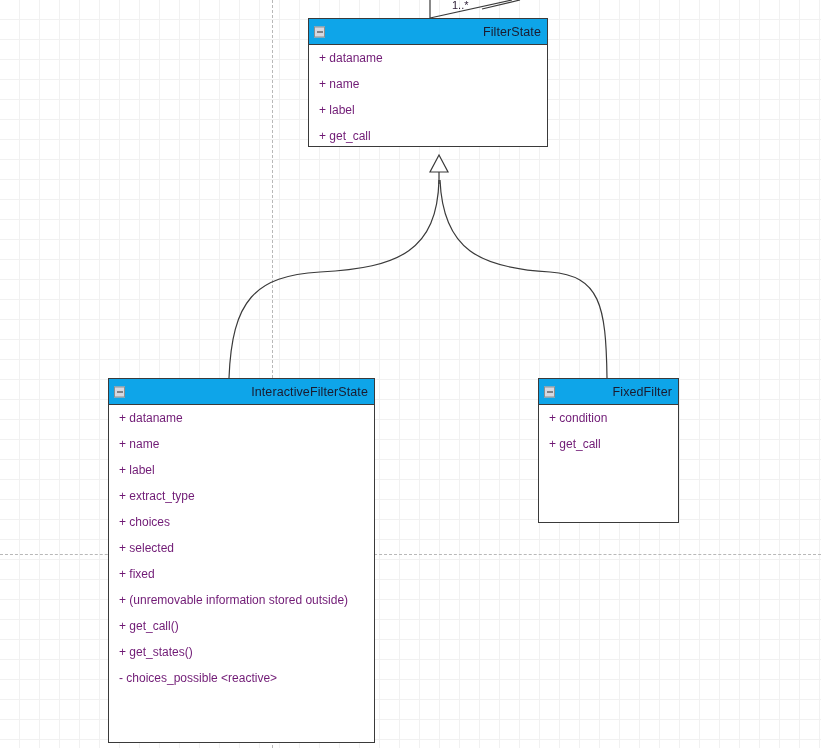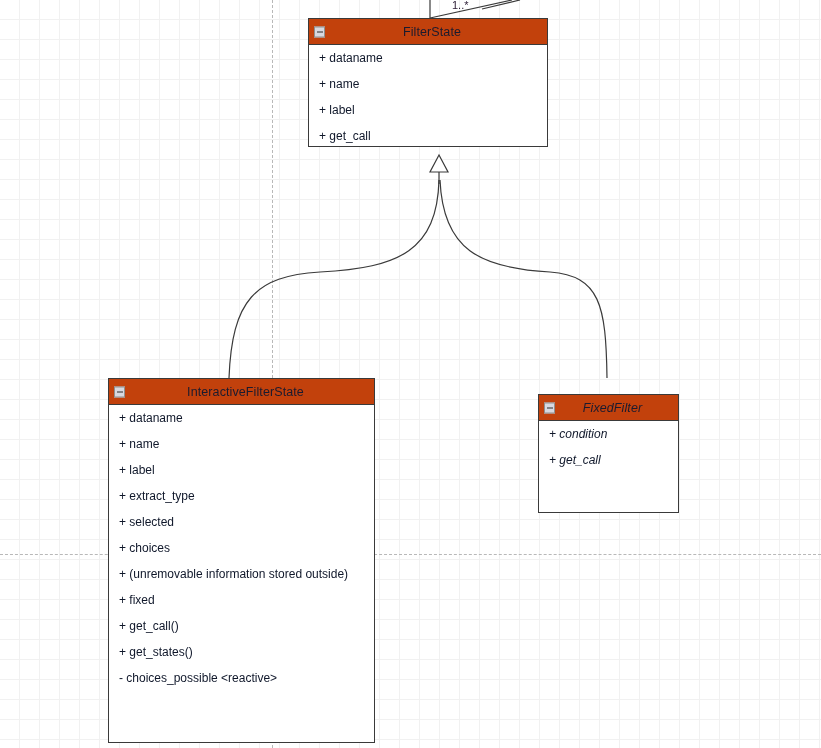--- a/index.html
+++ b/index.html
@@ -60,22 +60,22 @@
     background: #ffffff;
     border: 1px solid #3a3a3a;
     box-sizing: border-box;
   }
   .uml-header {
     position: relative;
     height: 25px;
     border-bottom: 1px solid #3a3a3a;
     display: flex;
     align-items: center;
-    justify-content: center;
-    background: #c2410c;
+    justify-content: flex-end;
+    background: #0ea5e9;
   }
   .uml-title {
     font-size: 12.5px;
     color: #1b1b2f;
     letter-spacing: 0.1px;
     padding-left: 14px;
     padding-right: 6px;
     white-space: nowrap;
   }
   .collapse-icon {
@@ -97,21 +97,21 @@
     display: block;
     width: 6px;
     height: 1px;
     background: #2a2a2a;
   }
   .uml-body {
     padding: 0;
   }
   .uml-member {
     font-size: 12px;
-    color: #0f172a;
+    color: #701a75;
     padding: 0 0 0 10px;
     height: 26px;
     line-height: 26px;
     white-space: nowrap;
     overflow: hidden;
   }
   .mult-label {
     position: absolute;
     font-size: 11px;
     color: #2a1b33;
@@ -159,31 +159,31 @@
   <div class="uml-class" style="left:108px; top:378px; width:267px; height:365px;">
     <div class="uml-header">
       <span class="collapse-icon"></span>
       <span class="uml-title">InteractiveFilterState</span>
     </div>
     <div class="uml-body">
       <div class="uml-member">+ dataname</div>
       <div class="uml-member">+ name</div>
       <div class="uml-member">+ label</div>
       <div class="uml-member">+ extract_type</div>
+      <div class="uml-member">+ choices</div>
       <div class="uml-member">+ selected</div>
-      <div class="uml-member">+ choices</div>
+      <div class="uml-member">+ fixed</div>
       <div class="uml-member">+ (unremovable information stored outside)</div>
-      <div class="uml-member">+ fixed</div>
       <div class="uml-member">+ get_call()</div>
       <div class="uml-member">+ get_states()</div>
       <div class="uml-member">- choices_possible &lt;reactive&gt;</div>
     </div>
   </div>
 
-  <div class="uml-class" style="left:538px; top:394px; width:141px; height:119px;font-style:italic;">
+  <div class="uml-class" style="left:538px; top:378px; width:141px; height:145px;">
     <div class="uml-header">
       <span class="collapse-icon"></span>
       <span class="uml-title">FixedFilter</span>
     </div>
     <div class="uml-body">
       <div class="uml-member">+ condition</div>
       <div class="uml-member">+ get_call</div>
     </div>
   </div>
 

